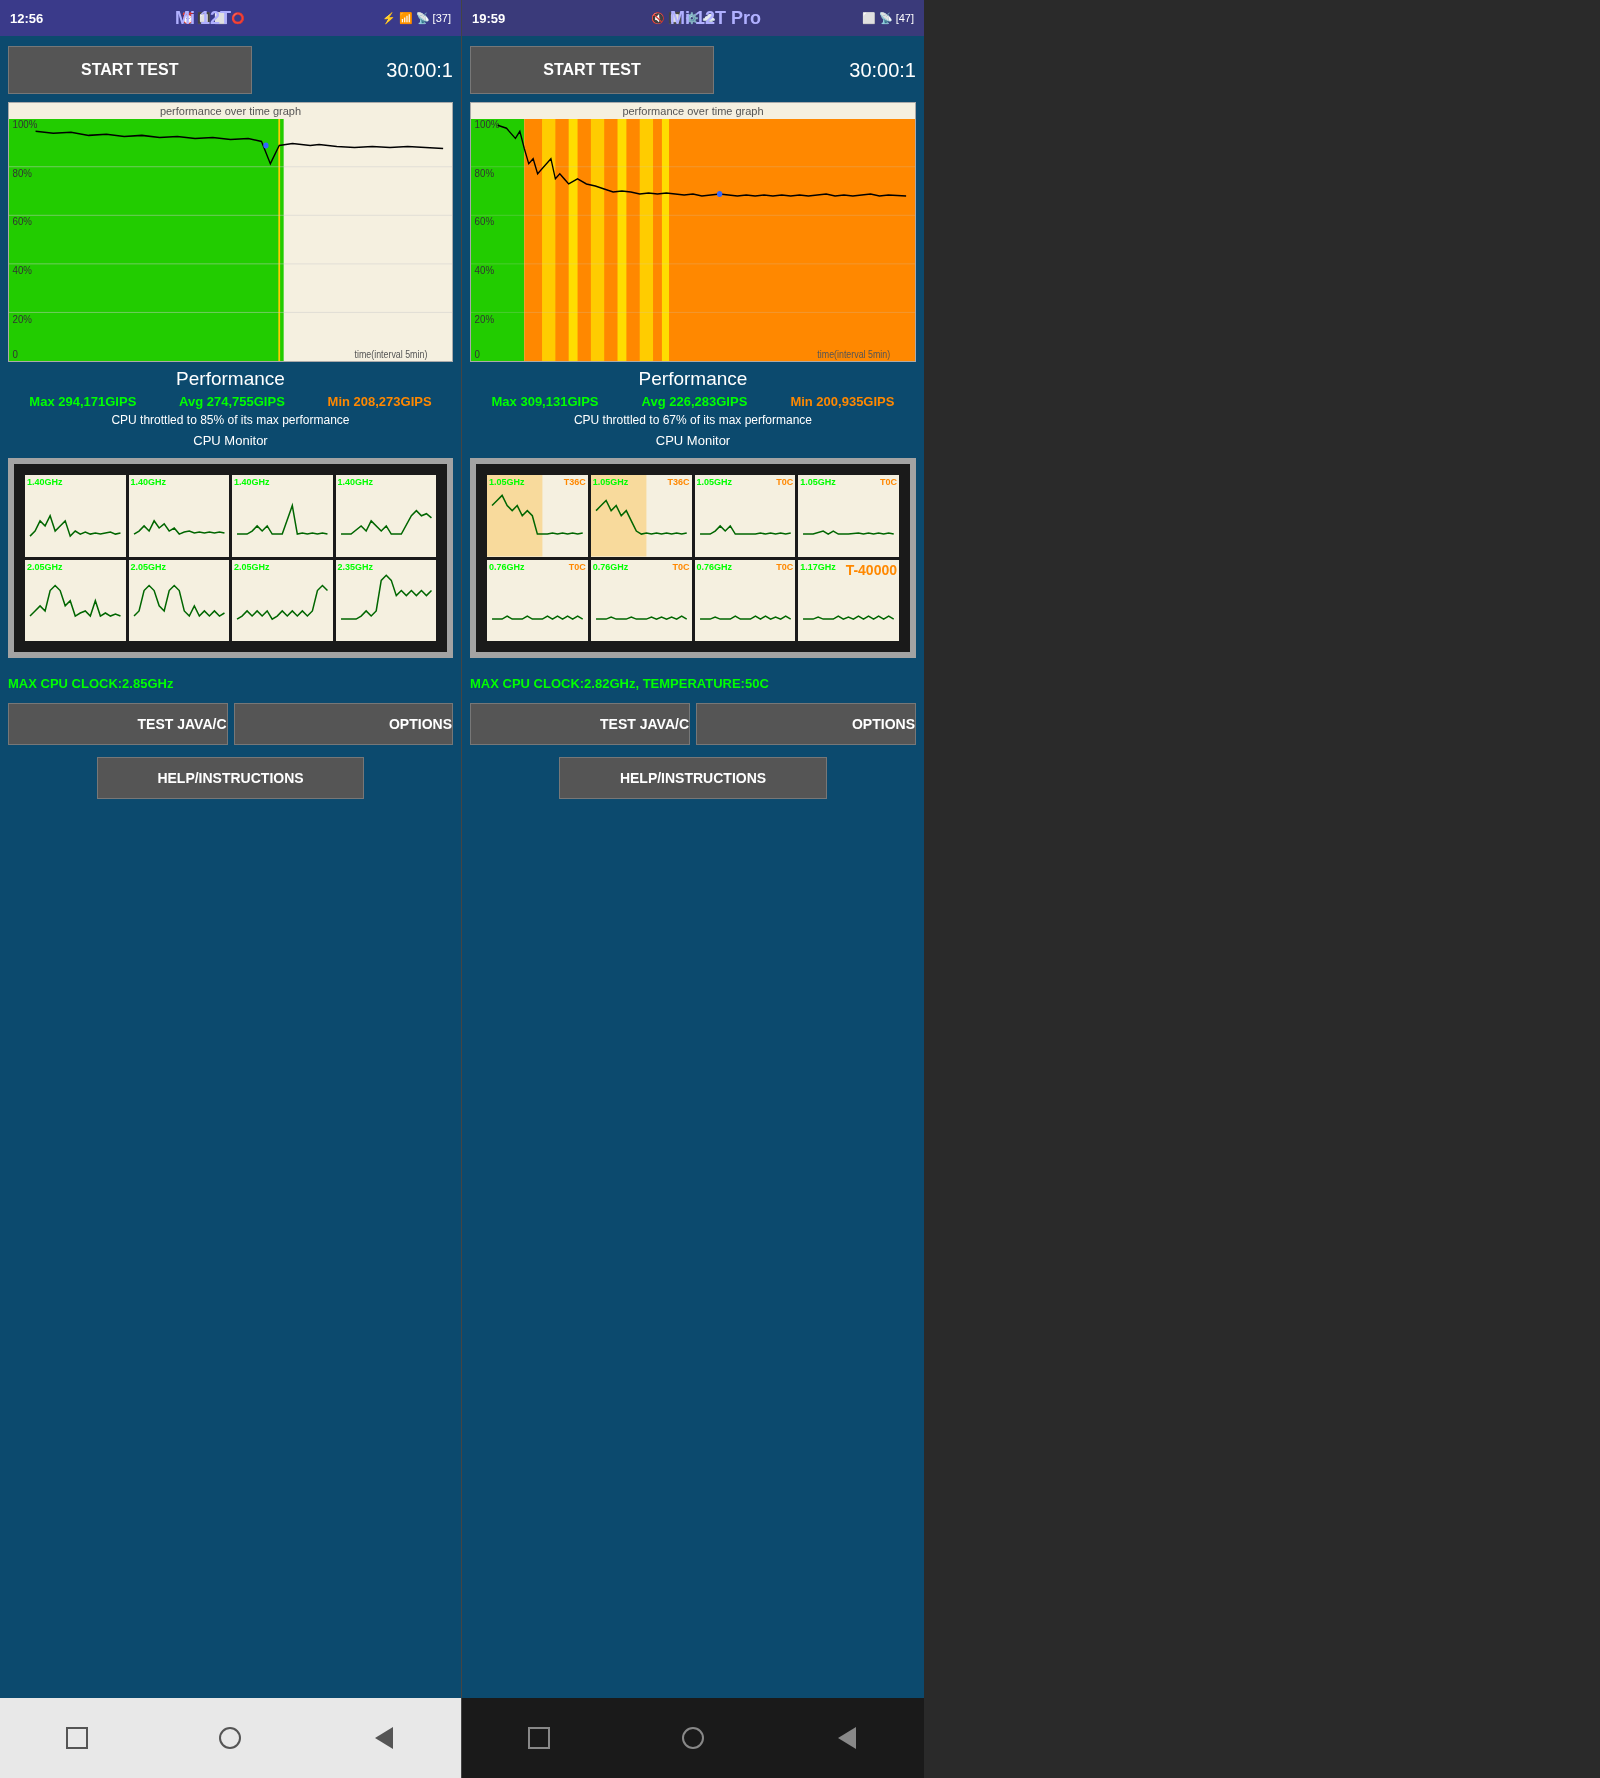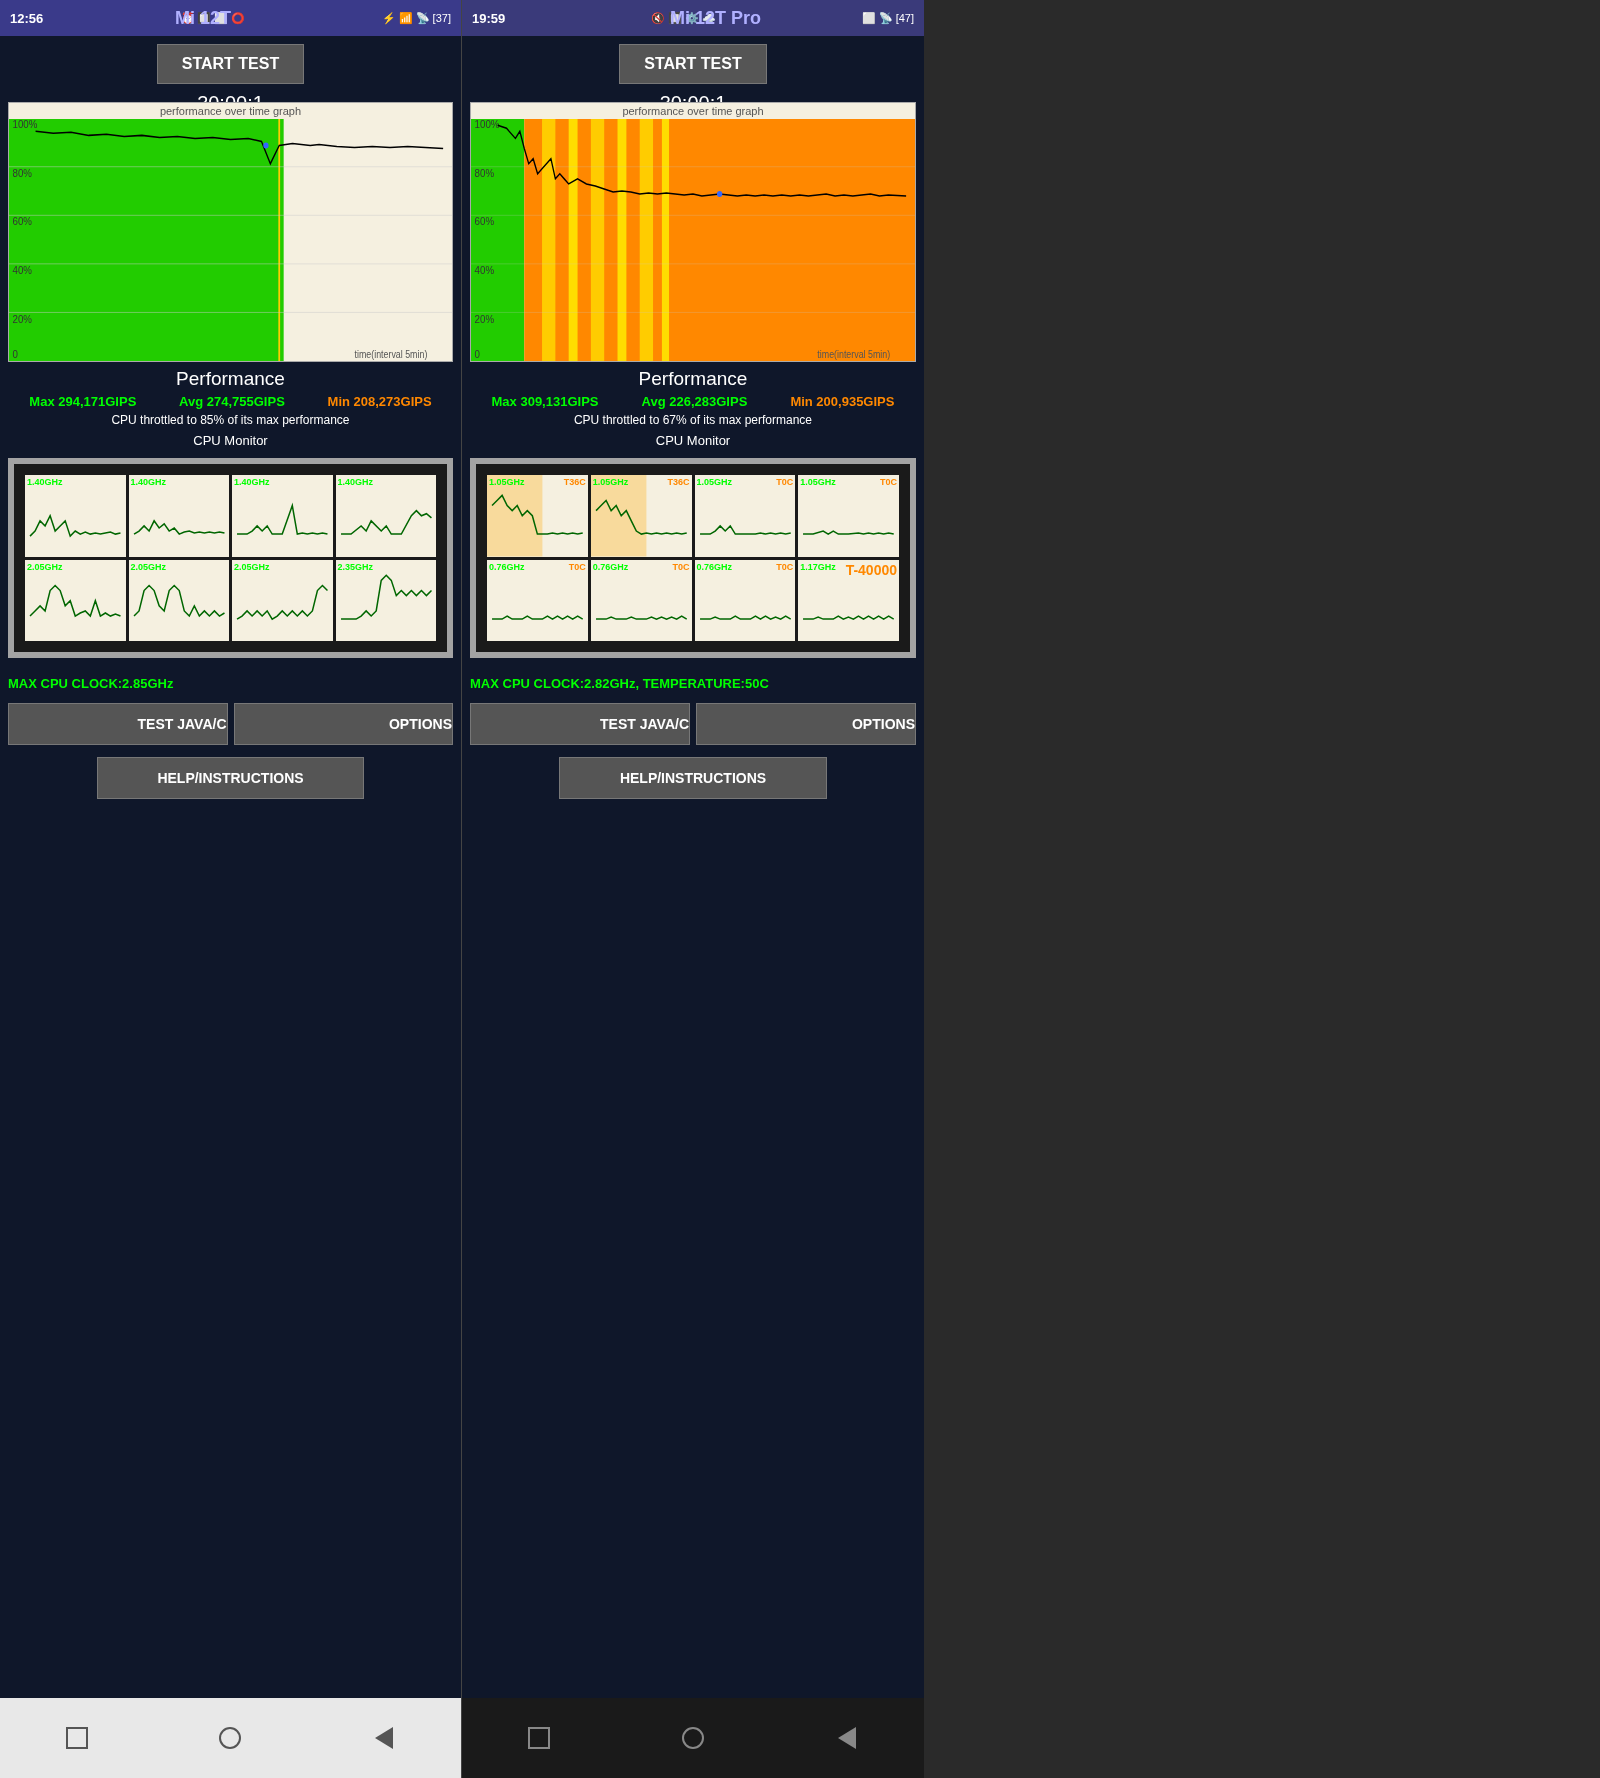--- a/index.html
+++ b/index.html
@@ -13,21 +13,21 @@
 
     .screen-container {
       display: flex;
       width: 1024px;
       height: 1778px;
     }
 
     .phone-panel {
       width: 462px;
       height: 1778px;
-      background: #0f172a;
+      background: #0c4a6e;
       display: flex;
       flex-direction: column;
       border-right: 1px solid #444;
     }
 
     
     .status-bar {
       height: 36px;
       background: #3a3a8a;
       display: flex;
@@ -56,21 +56,20 @@
       padding: 8px;
       gap: 6px;
     }
 
     
     .top-bar {
       display: flex;
       align-items: center;
       gap: 8px;
       height: 52px;
-      flex-direction: column;
     }
 
     .start-test-btn {
       background: #555;
       border: 1px solid #777;
       color: white;
       font-size: 16px;
       font-weight: bold;
       padding: 10px 24px;
       cursor: pointer;

